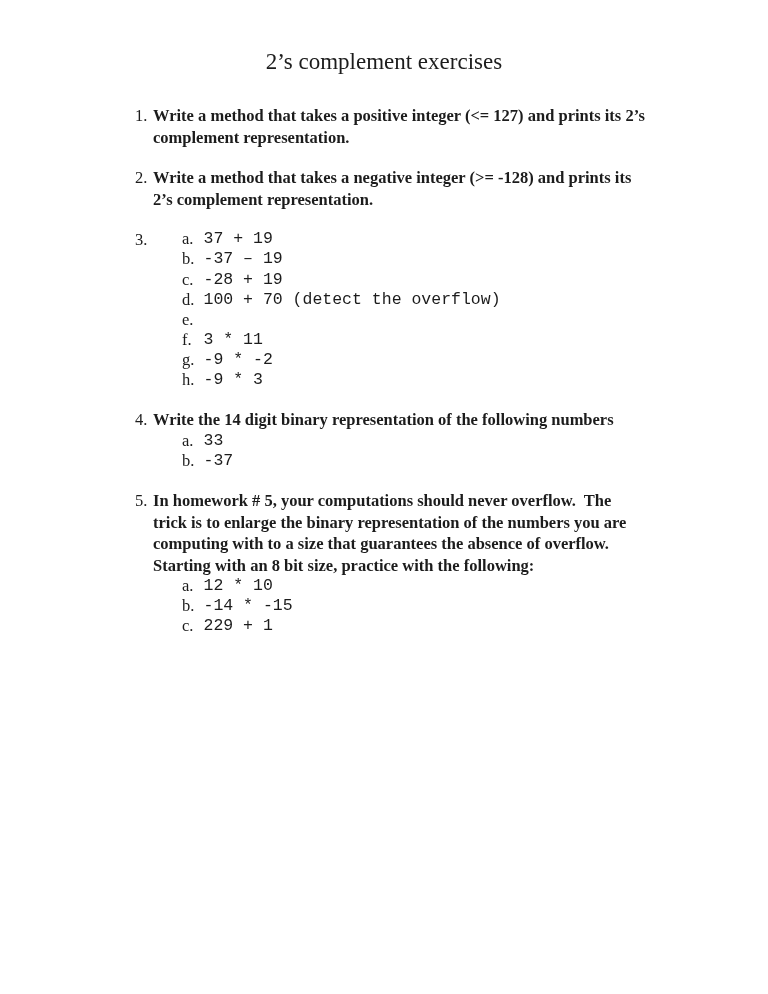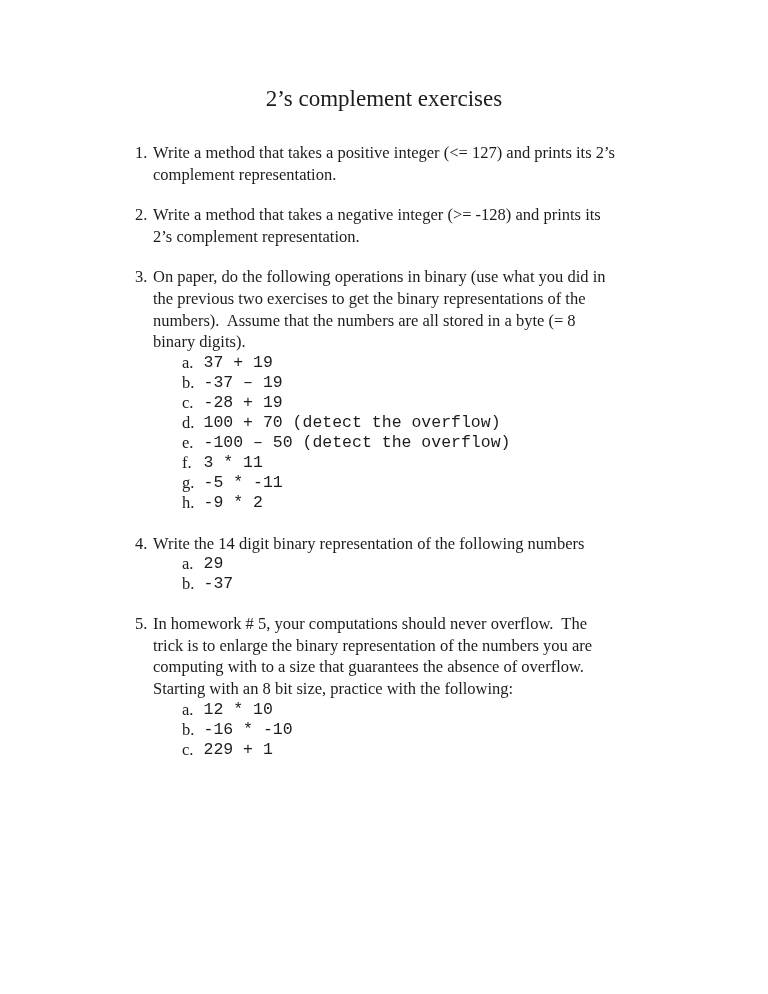--- a/index.html
+++ b/index.html
@@ -11,21 +11,21 @@
     width: 768px;
     height: 994px;
     overflow: hidden;
     font-family: "Liberation Serif", "DejaVu Serif", serif;
     color: #1c1c1c;
   }
   .page {
     box-sizing: border-box;
     width: 768px;
     height: 896px;
-    padding-top: 84px;
+    padding-top: 47px;
     background: #ffffff;
   }
   .title {
     font-size: 23px;
     line-height: 29px;
     font-weight: normal;
     text-align: center;
     margin: 0 0 29px 0;
   }
   .list {
@@ -41,20 +41,21 @@
   }
   .item-num {
     flex: 0 0 18px;
   }
   .item-body {
     flex: 1 1 auto;
     min-width: 0;
   }
   .item-text {
     white-space: pre-wrap;
+    font-weight: bold;
   }
   .sublist {
     margin-left: 29px;
   }
   .sub {
     display: flex;
     align-items: flex-start;
     line-height: 20.1px;
   }
   .sub-letter {
@@ -86,69 +87,64 @@
       <span class="item-num">2.</span>
       <div class="item-body">
         <div class="item-text">Write a method that takes a negative integer (&gt;= -128) and prints its
 2’s complement representation.</div>
       </div>
     </div>
 
     <div class="item">
       <span class="item-num">3.</span>
       <div class="item-body">
-        <div class="item-text">On paper, do the following operations in binary (use what you did in
-the previous two exercises to get the binary representations of the
-numbers).  Assume that the numbers are all stored in a byte (= 8
-binary digits).</div>
         <div class="sublist">
           <div class="sub">
             <span class="sub-letter">a.</span>
             <span class="sub-text">37 + 19</span>
           </div>
           <div class="sub">
             <span class="sub-letter">b.</span>
             <span class="sub-text">-37 – 19</span>
           </div>
           <div class="sub">
             <span class="sub-letter">c.</span>
             <span class="sub-text">-28 + 19</span>
           </div>
           <div class="sub">
             <span class="sub-letter">d.</span>
             <span class="sub-text">100 + 70 (detect the overflow)</span>
           </div>
           <div class="sub">
             <span class="sub-letter">e.</span>
-            <span class="sub-text">-100 – 50 (detect the overflow)</span>
           </div>
           <div class="sub">
             <span class="sub-letter">f.</span>
             <span class="sub-text">3 * 11</span>
           </div>
           <div class="sub">
             <span class="sub-letter">g.</span>
-            <span class="sub-text">-5 * -11</span>
+            <span class="sub-text">-9 * -2</span>
           </div>
           <div class="sub">
             <span class="sub-letter">h.</span>
-            <span class="sub-text">-9 * 2</span>
+            <span class="sub-text">-9 * 3</span>
           </div>
         </div>
       </div>
     </div>
 
     <div class="item">
       <span class="item-num">4.</span>
       <div class="item-body">
         <div class="item-text">Write the 14 digit binary representation of the following numbers</div>
         <div class="sublist">
           <div class="sub">
             <span class="sub-letter">a.</span>
-            <span class="sub-text">29</span>
+            <span class="sub-text">33</span>
           </div>
           <div class="sub">
             <span class="sub-letter">b.</span>
             <span class="sub-text">-37</span>
           </div>
         </div>
       </div>
     </div>
 
     <div class="item">
@@ -158,21 +154,21 @@
 trick is to enlarge the binary representation of the numbers you are
 computing with to a size that guarantees the absence of overflow.
 Starting with an 8 bit size, practice with the following:</div>
         <div class="sublist">
           <div class="sub">
             <span class="sub-letter">a.</span>
             <span class="sub-text">12 * 10</span>
           </div>
           <div class="sub">
             <span class="sub-letter">b.</span>
-            <span class="sub-text">-16 * -10</span>
+            <span class="sub-text">-14 * -15</span>
           </div>
           <div class="sub">
             <span class="sub-letter">c.</span>
             <span class="sub-text">229 + 1</span>
           </div>
         </div>
       </div>
     </div>
 
   </div>

